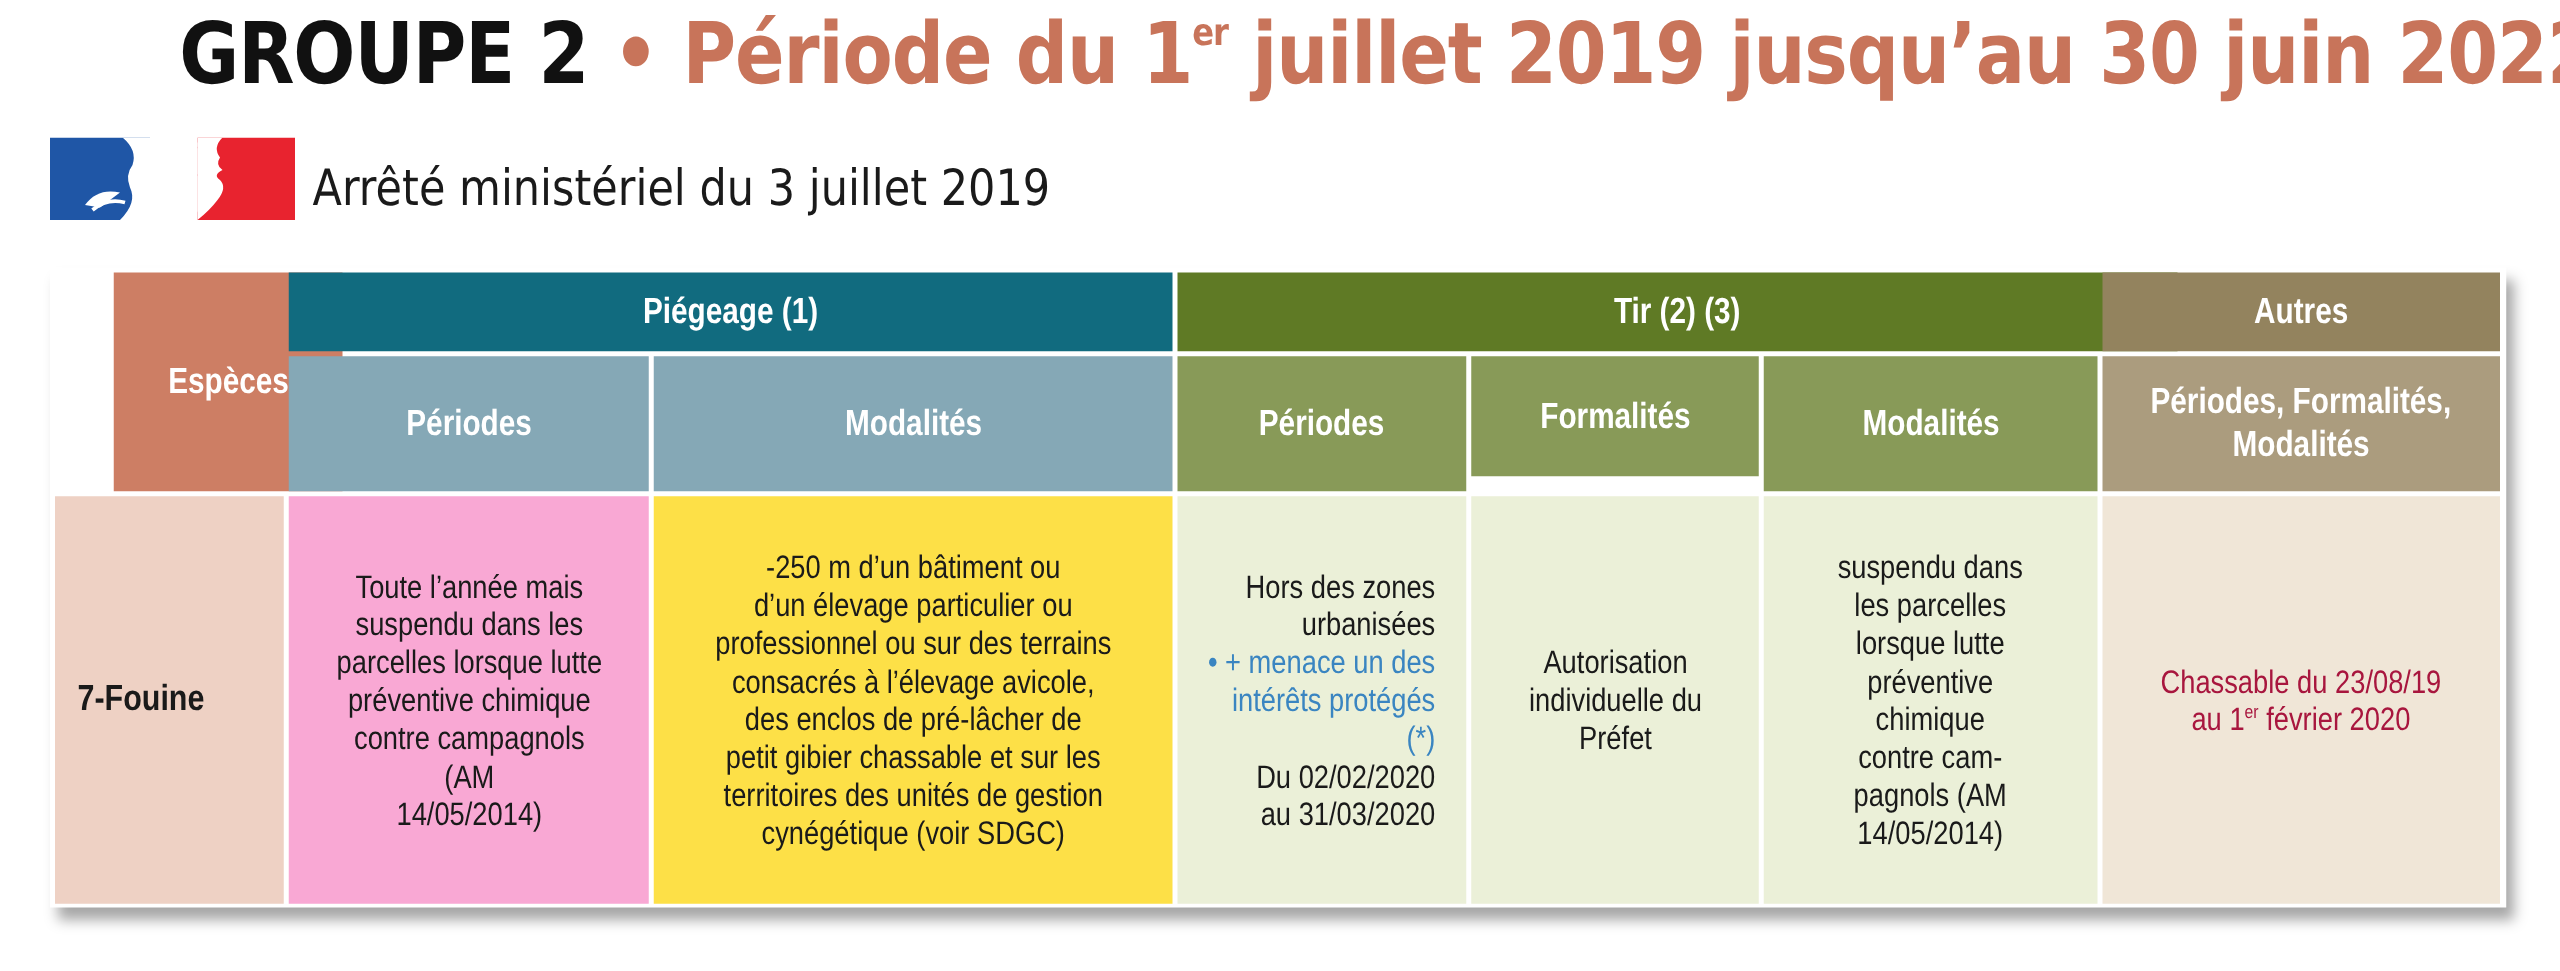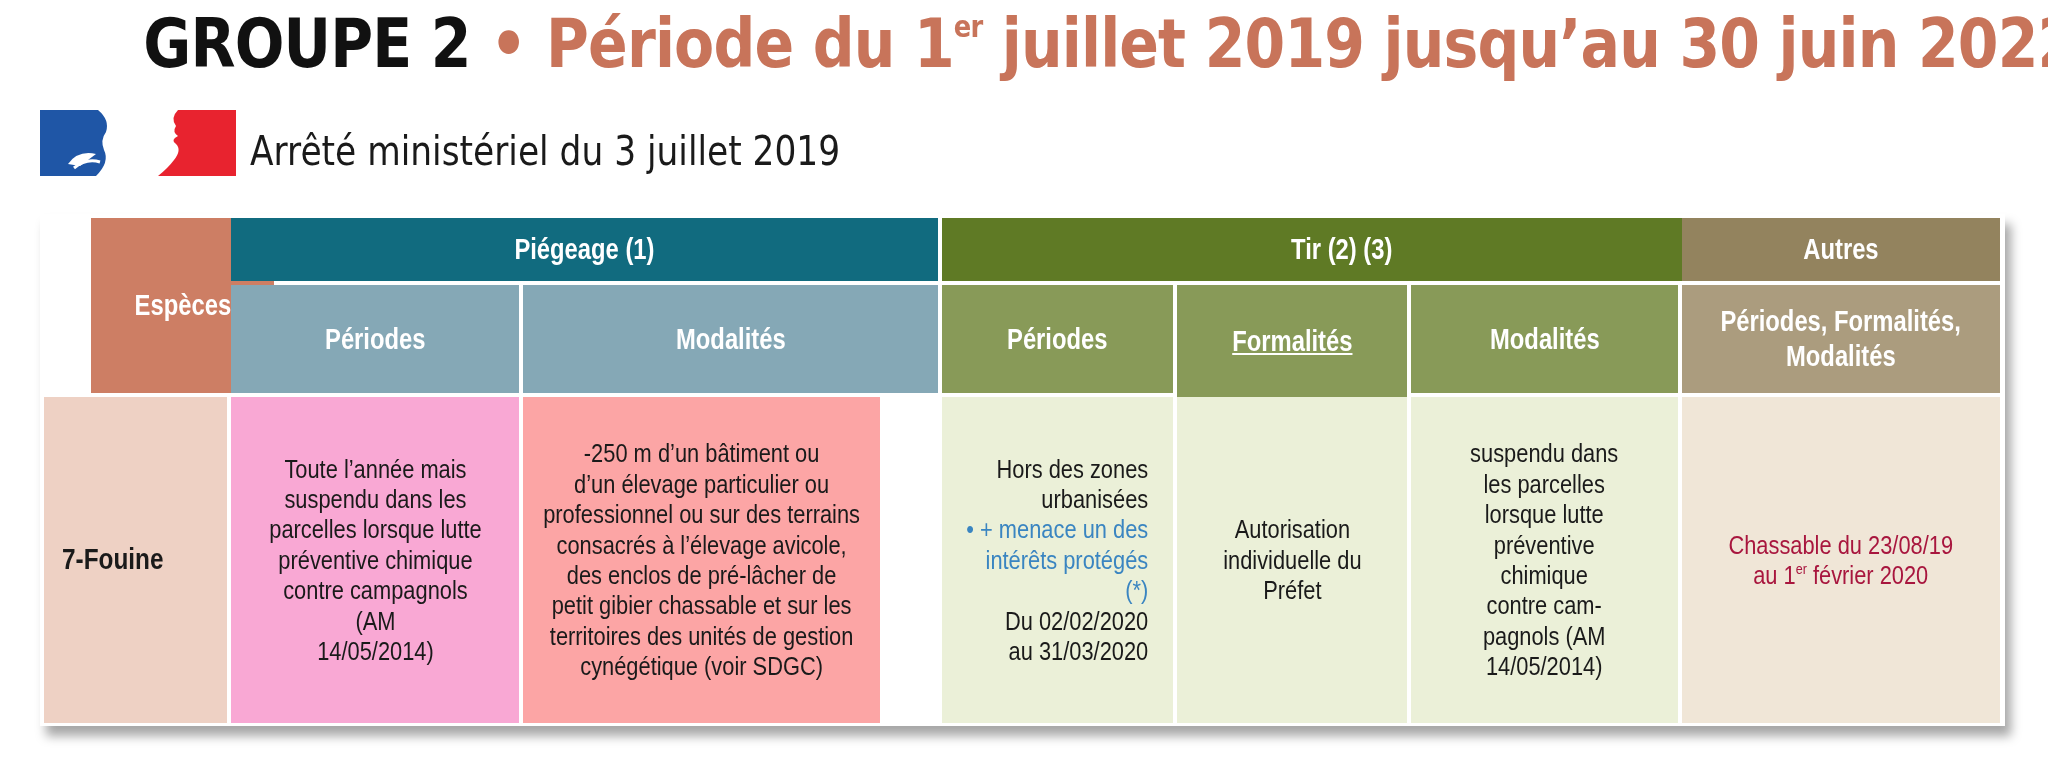--- a/index.html
+++ b/index.html
@@ -62,21 +62,21 @@
 
   <div class="cell hd" style="left:191px; top:71px; width:288px; height:108px; background:#85a8b6;">
     <span>Périodes</span>
   </div>
   <div class="cell hd" style="left:483px; top:71px; width:415px; height:108px; background:#85a8b6;">
     <span>Modalités</span>
   </div>
   <div class="cell hd" style="left:902px; top:71px; width:231px; height:108px; background:#889a58;">
     <span>Périodes</span>
   </div>
-  <div class="cell hd" style="left:1137px; top:71px; width:230px; height:112px; background:#889a58;text-decoration:underline;">
+  <div class="cell hd" style="left:1137px; top:71px; width:230px; height:96px; background:#889a58;">
     <span>Formalités</span>
   </div>
   <div class="cell hd" style="left:1371px; top:71px; width:267px; height:108px; background:#889a58;">
     <span>Modalités</span>
   </div>
   <div class="cell hd" style="left:1642px; top:71px; width:318px; height:108px; background:#ab9c7e; flex-direction:column;">
     <span>Périodes, Formalités,</span>
     <span>Modalités</span>
   </div>
 
@@ -89,21 +89,21 @@
       <div>Toute l’année mais</div>
       <div>suspendu dans les</div>
       <div>parcelles lorsque lutte</div>
       <div>préventive chimique</div>
       <div>contre campagnols</div>
       <div>(AM</div>
       <div>14/05/2014)</div>
     </div>
   </div>
 
-  <div class="cell bd" style="left:483px; top:183px; width:357px; height:326px; background:#fca5a5;">
+  <div class="cell bd" style="left:483px; top:183px; width:415px; height:326px; background:#fde047;">
     <div class="inner" style="white-space:nowrap;">
       <div>-250 m d’un bâtiment ou</div>
       <div>d’un élevage particulier ou</div>
       <div>professionnel ou sur des terrains</div>
       <div>consacrés à l’élevage avicole,</div>
       <div>des enclos de pré-lâcher de</div>
       <div>petit gibier chassable et sur les</div>
       <div>territoires des unités de gestion</div>
       <div>cynégétique (voir SDGC)</div>
     </div>

